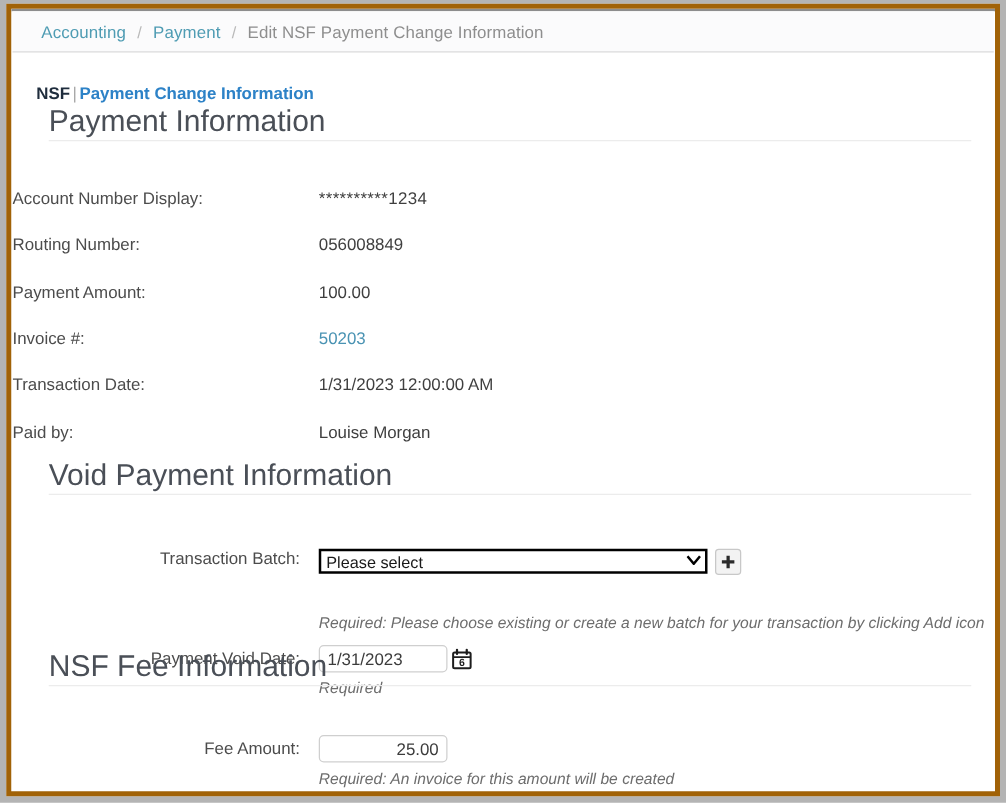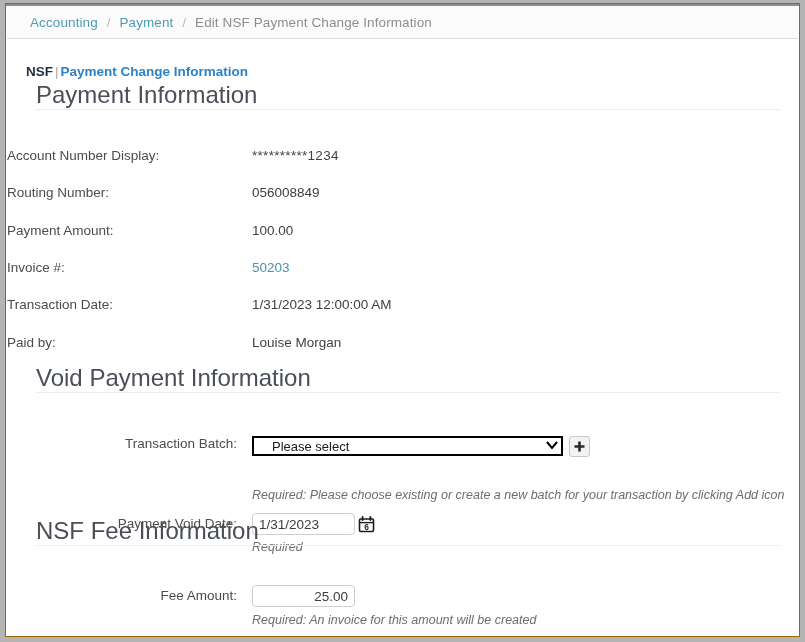--- a/index.html
+++ b/index.html
@@ -10,21 +10,21 @@
     font-family: "Liberation Sans", sans-serif;
     overflow: hidden;
   }
 
   
   .frame {
     position: absolute;
     left: 5px; top: 3px;
     width: 795px; height: 634px;
     background: #ffffff;
-    border: 1px solid #a16207;
+    border: 4px solid #a16207;
     overflow: hidden;
   }
   .frame::before {
     content: "";
     position: absolute;
     left: 0; top: 0; right: 0; height: 2px;
     background: #8d8d8d;
   }
 
   
@@ -133,21 +133,21 @@
     position: absolute;
     left: 245px;
     width: 311px;
     height: 20px;
     font-family: "Liberation Sans", sans-serif;
     font-size: 13px;
     color: #1a1a1a;
     background: #ffffff;
     border: 2px solid #000000;
     border-radius: 0;
-    padding: 0 18px;
+    padding: 0 4px;
     -webkit-appearance: none;
     appearance: none;
   }
   .select-arrow {
     position: absolute;
     left: 538px;
     width: 14px;
     height: 18px;
     pointer-events: none;
     display: flex;

